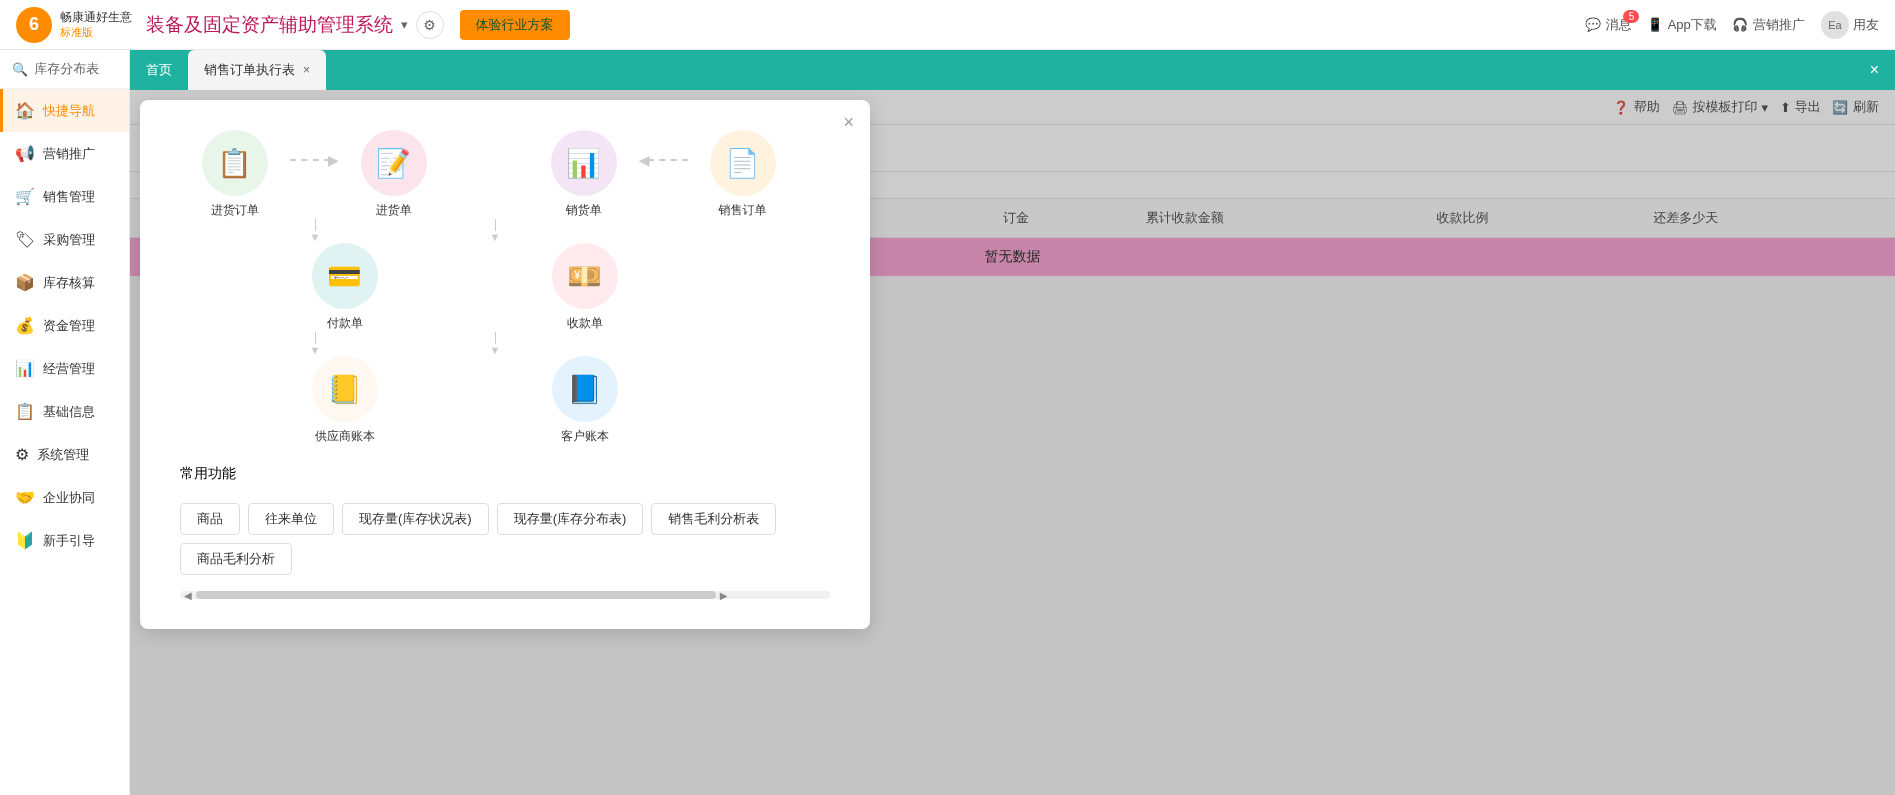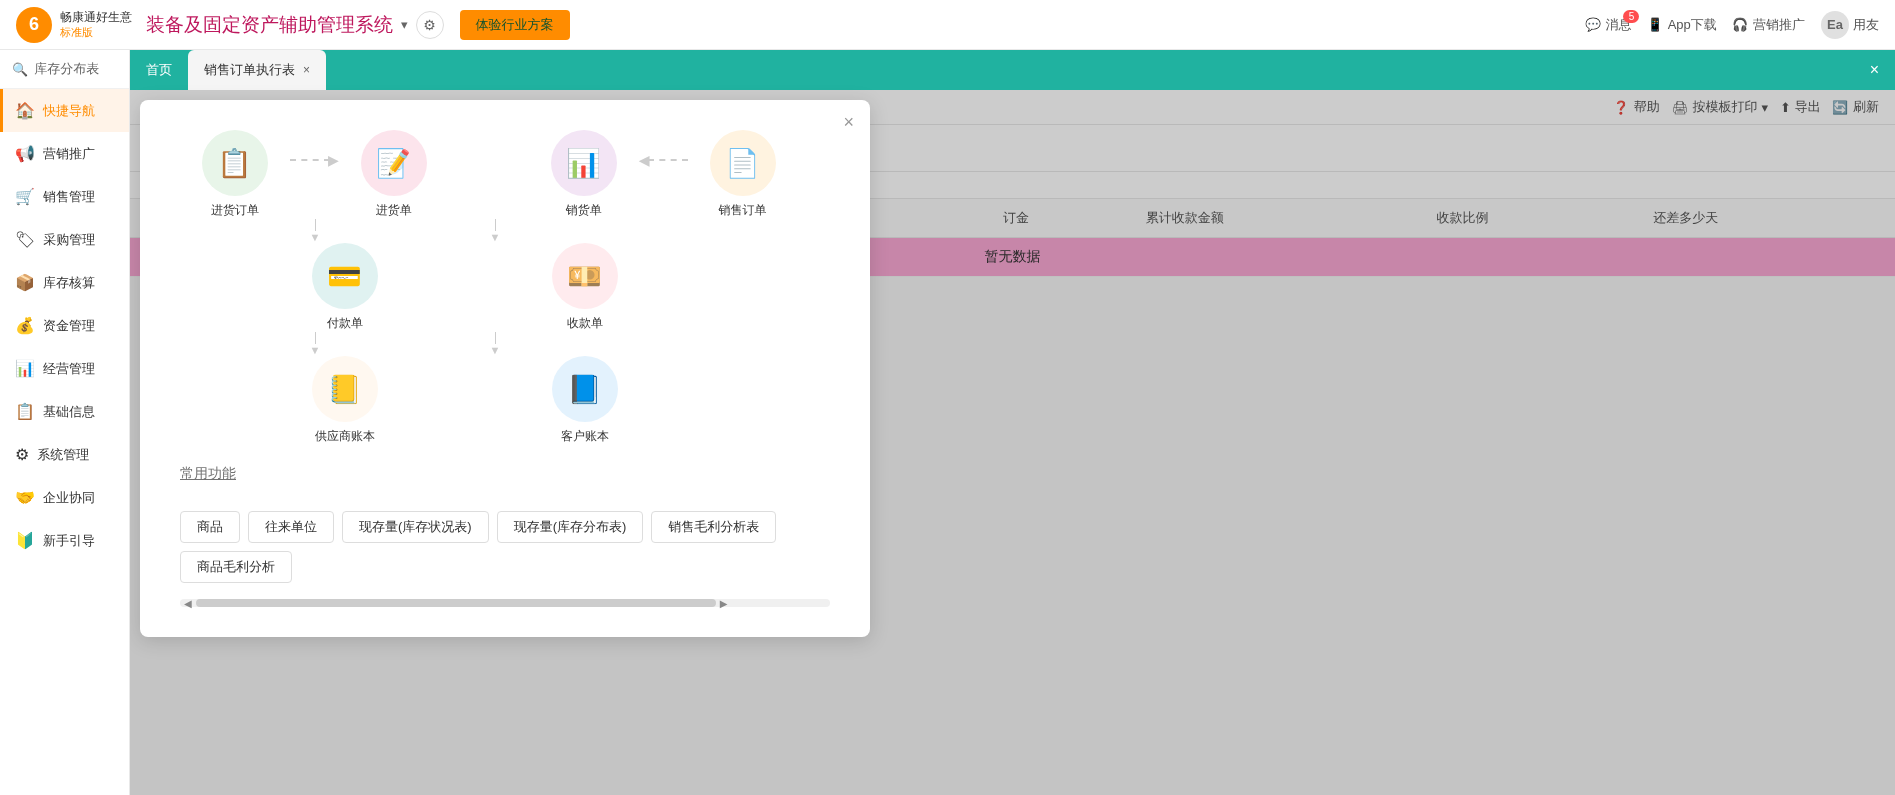--- a/index.html
+++ b/index.html
@@ -241,21 +241,21 @@
       position: relative;
       padding: 30px 40px;
     }
     .modal-close {
       position: absolute; top: 12px; right: 16px;
       font-size: 18px; color: #999; cursor: pointer;
     }
 
     
     .quick-functions { margin-top: 0; }
-    .quick-title { font-size: 14px; color: #737373; margin-bottom: 28px; font-weight: 500; text-decoration: underline; }
+    .quick-title { font-size: 14px; color: #000000; margin-bottom: 20px; font-weight: 500; }
     .quick-btns { display: flex; flex-wrap: wrap; gap: 8px; margin-bottom: 8px; }
     .quick-btn {
       border: 1px solid #ddd; background: white;
       padding: 6px 16px; border-radius: 4px;
       font-size: 13px; color: #333; cursor: pointer;
     }
 
     
     .modal-scrollbar {
       margin-top: 16px;
@@ -334,21 +334,21 @@
     <div class="header-icon-item">
       <span>📱</span>
       <span>App下载</span>
     </div>
     <div class="header-icon-item">
       <span>🎧</span>
       <span>营销推广</span>
     </div>
     <div class="header-icon-item">
       <div class="user-avatar">
-        <span style="font-size:13px;font-weight:bold;">Ea</span>
+        <span style="font-size:11px;">Ea</span>
       </div>
       <span>用友</span>
     </div>
   </div>
 </div>
 
 <div class="sidebar">
   <div class="search-menu">
     <span>🔍</span>
     <span>库存分布表</span>

